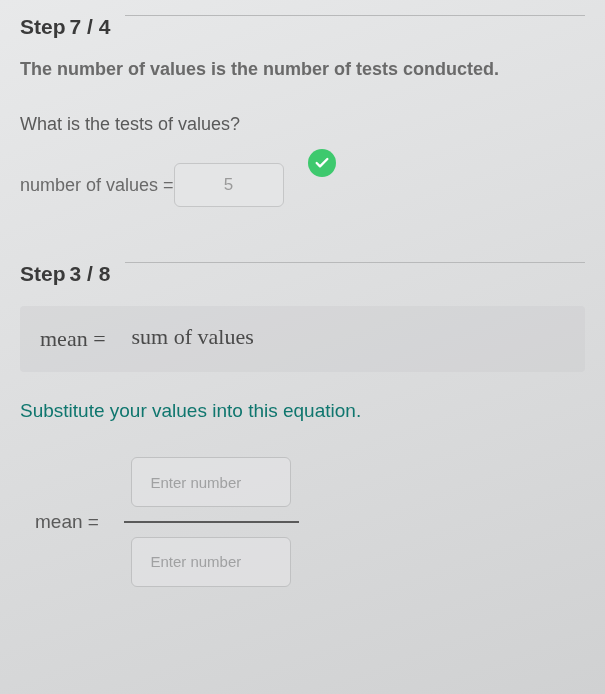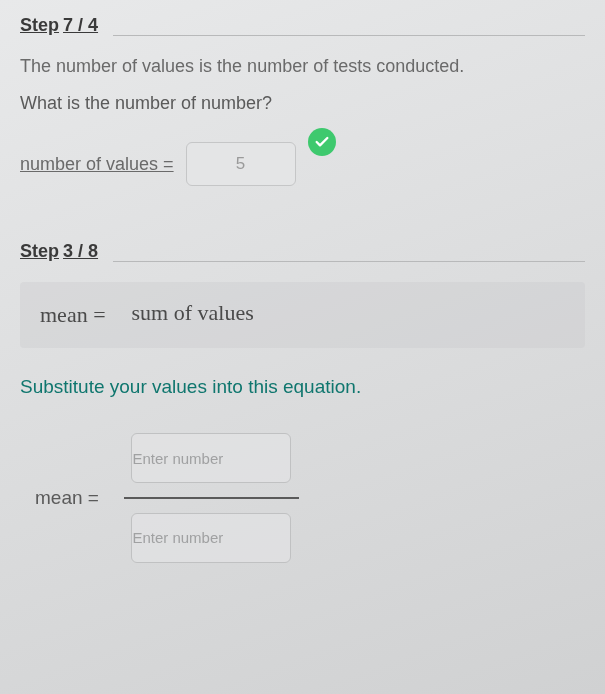--- a/index.html
+++ b/index.html
@@ -10,59 +10,57 @@
     body {
       width: 605px;
       height: 694px;
       background: linear-gradient(160deg, #e8e9ea 0%, #dcddde 50%, #d0d1d2 100%);
       font-family: Arial, Helvetica, sans-serif;
       padding: 15px 20px;
       color: #4a4a4a;
       overflow: hidden;
     }
     .step-header {
-      font-size: 18px;
+      font-size: 21px;
       font-weight: bold;
       color: #3a3a3a;
       margin-bottom: 18px;
       display: flex;
-      align-items: flex-end;
-      text-decoration: underline;
+      align-items: flex-start;
     }
     .step-header .num {
       margin-left: 4px;
     }
     .step-divider {
       flex: 1;
       height: 1px;
       background: #b8b9ba;
       margin-left: 15px;
     }
     .description {
       font-size: 18px;
       color: #6a6a6a;
-      margin-bottom: 14px;
+      margin-bottom: 32px;
       line-height: 1.4;
+      font-weight: bold;
     }
     .question {
       font-size: 18px;
       color: #5a5a5a;
       margin-bottom: 28px;
     }
     .answer-row {
       display: flex;
       align-items: center;
       font-size: 18px;
       color: #6a6a6a;
       margin-bottom: 55px;
       position: relative;
     }
     .answer-label {
-      margin-right: 12px;
-      text-decoration: underline;
     }
     .input-box {
       width: 110px;
       height: 44px;
       background: #e4e5e6;
       border: 1px solid #c5c6c7;
       border-radius: 6px;
       font-size: 17px;
       color: #9a9a9a;
       text-align: center;
@@ -140,20 +138,21 @@
     }
     .calc-input {
       width: 160px;
       height: 50px;
       background: rgba(228,229,230,0.6);
       border: 1px solid #c0c1c2;
       border-radius: 6px;
       font-size: 15px;
       color: #9a9a9a;
       text-align: left;
+      padding-left: 18px;
       outline: none;
       font-family: Arial, sans-serif;
     }
     .calc-input::placeholder {
       color: #a0a1a2;
     }
     .calc-divider {
       width: 175px;
       height: 1.5px;
       background: #5a5a5a;
@@ -164,21 +163,21 @@
 <body>
 
 <div class="step-header">
   <span>Step</span>
   <span class="num">7 / 4</span>
   <span class="step-divider"></span>
 </div>
 
 <p class="description">The number of values is the number of tests conducted.</p>
 
-<p class="question">What is the number of number?</p>
+<p class="question">What is the tests of values?</p>
 
 <div class="answer-row">
   <span class="answer-label">number of values =</span>
   <input type="text" class="input-box" value="5" style="">
   <span class="checkmark-badge">
     <svg viewBox="0 0 24 24" fill="none" stroke="#ffffff" stroke-width="3.5" stroke-linecap="round" stroke-linejoin="round">
       <polyline points="20 6 9 17 4 12"></polyline>
     </svg>
   </span>
 </div>

